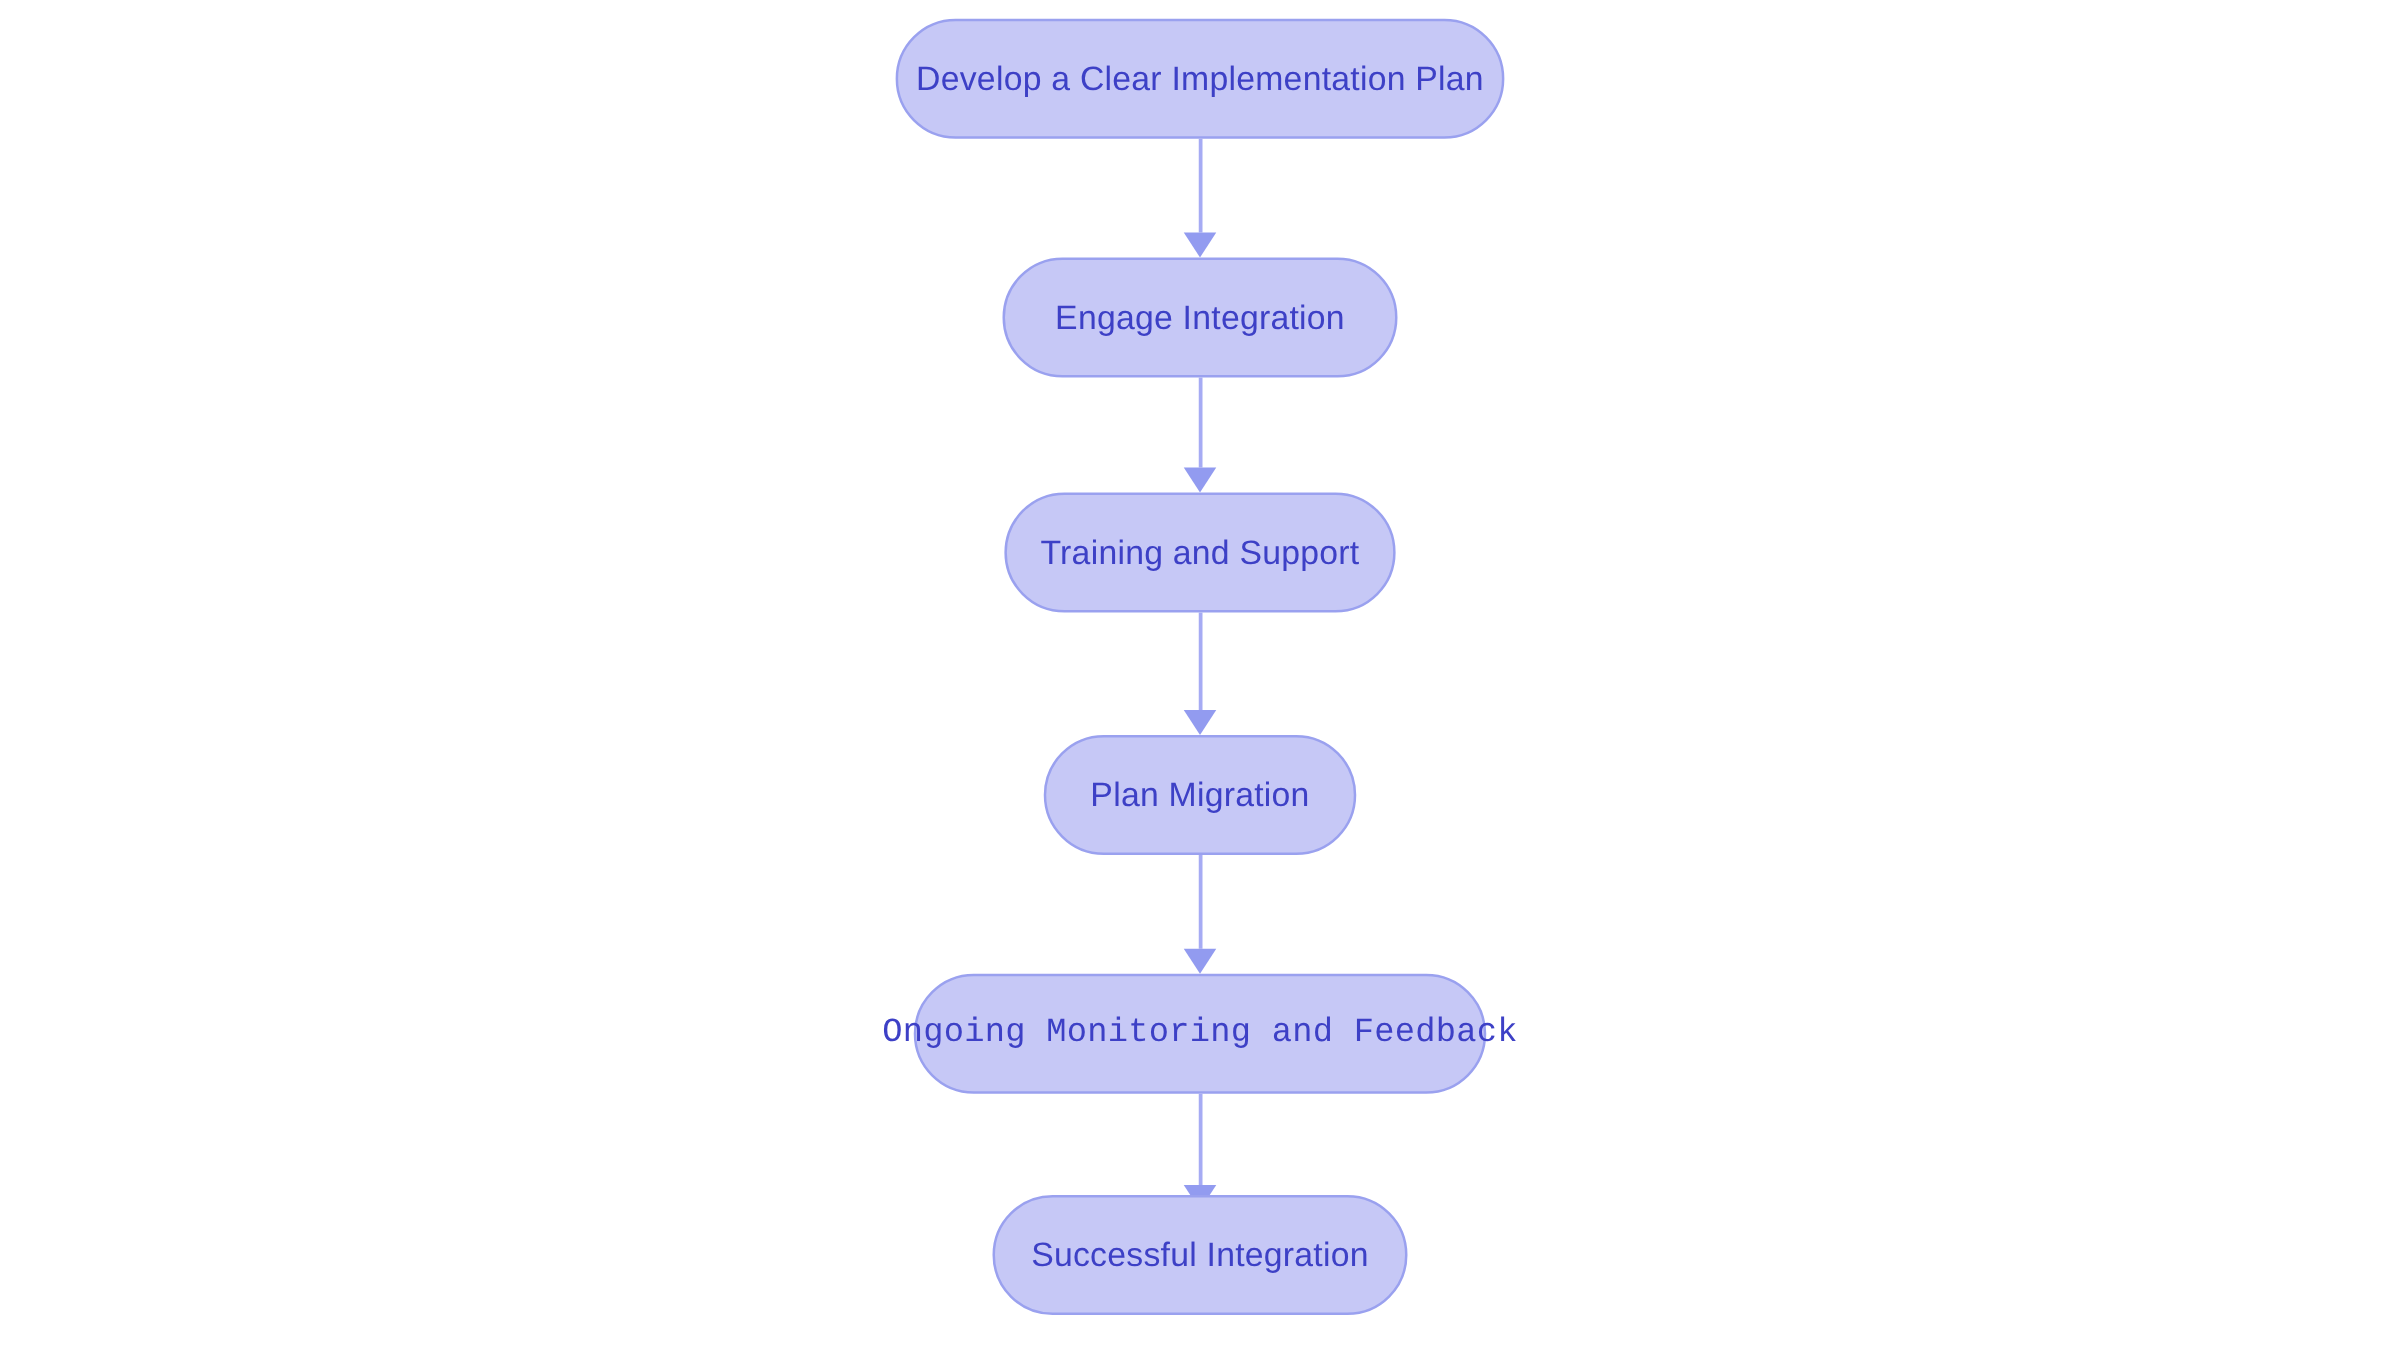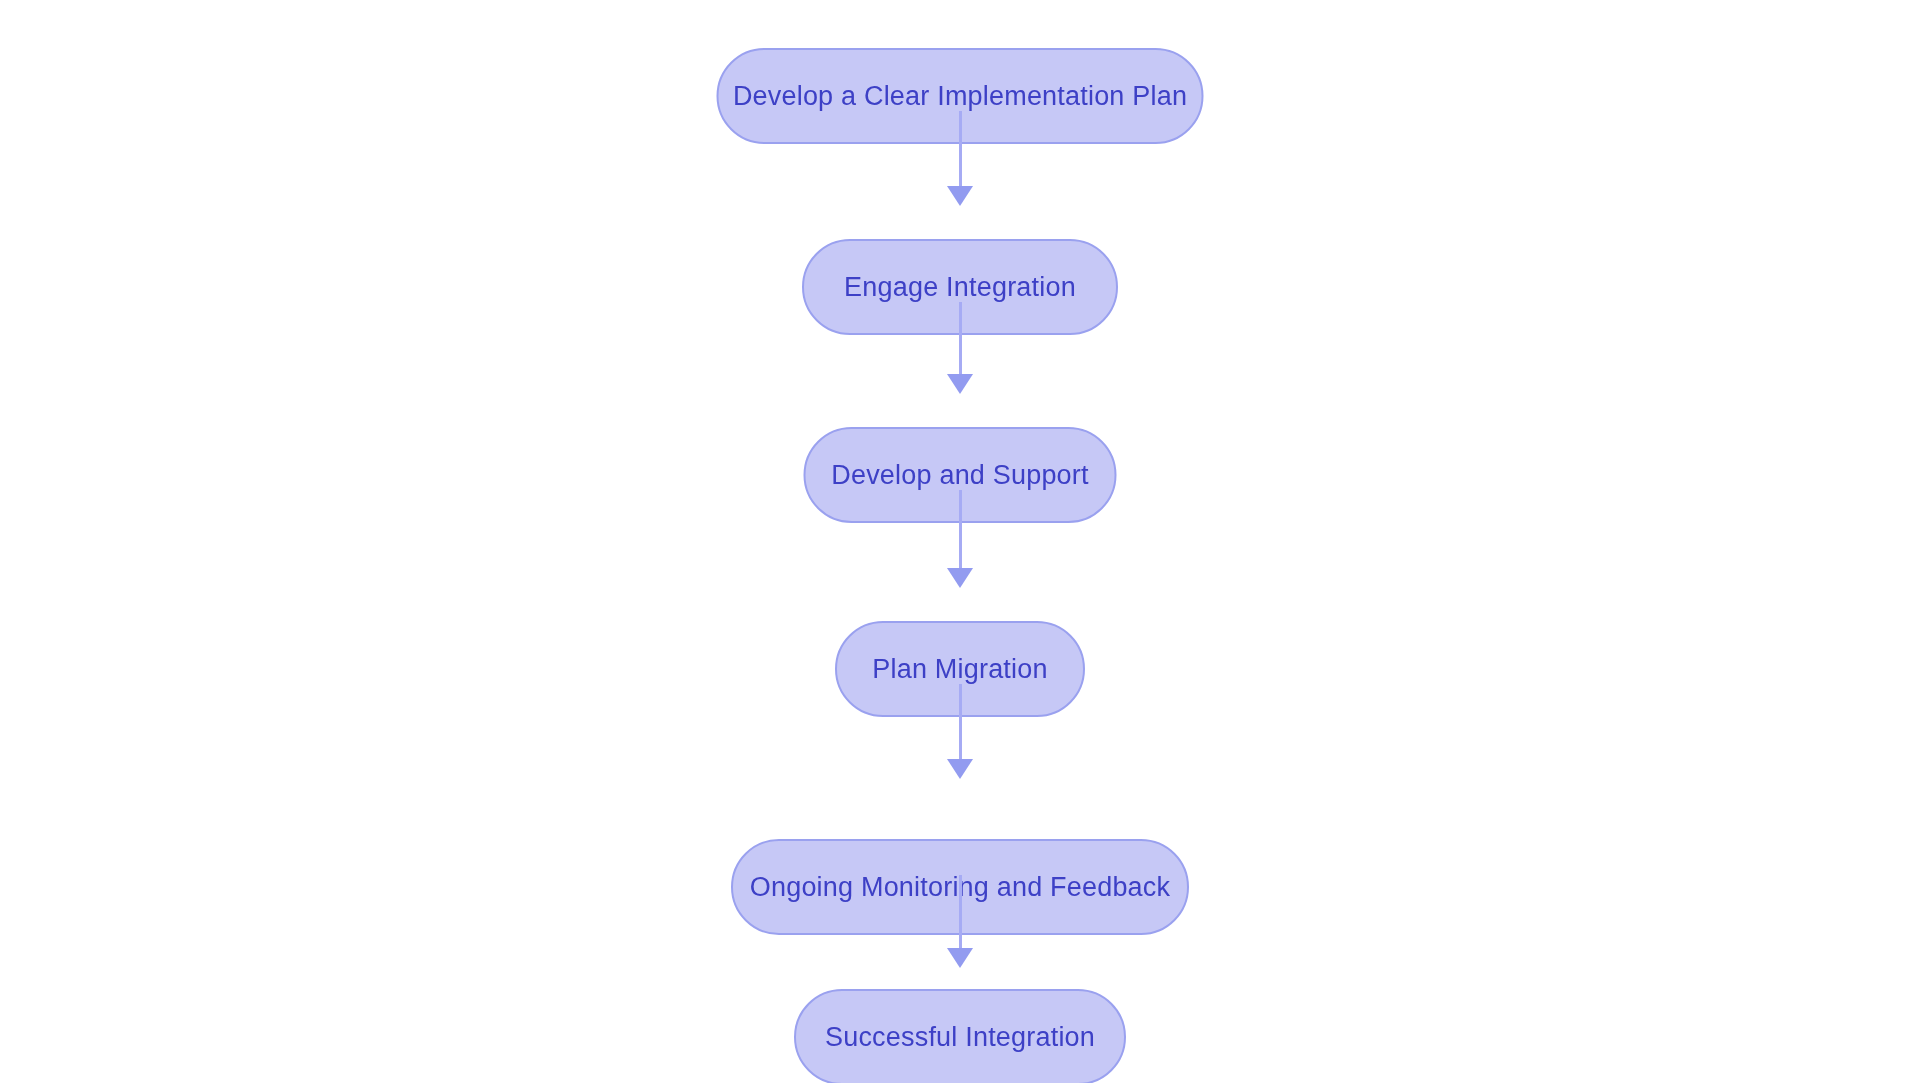--- a/index.html
+++ b/index.html
@@ -20,33 +20,32 @@
     left: 960px;
     transform: translateX(-50%);
     height: 96px;
     background: #c6c8f6;
     border: 2px solid #9aa1ef;
     border-radius: 50px;
     box-sizing: border-box;
     display: flex;
     align-items: center;
     justify-content: center;
-    margin-top: 33px;
   }
   .node-label {
     color: #3d40c6;
     font-size: 27px;
     letter-spacing: 0.2px;
     white-space: nowrap;
   }
   .n1 { top: 15px;  width: 487px; }
   .n2 { top: 206px; width: 316px; }
   .n3 { top: 394px; width: 313px; }
   .n4 { top: 588px; width: 250px; }
-  .n5 { top: 806px; width: 458px; }
+  .n5 { top: 779px; width: 458px; font-family: Liberation Mono, monospace; }
   .n6 { top: 956px; width: 332px; }
 
   .arrow {
     position: absolute;
     left: 960px;
     transform: translateX(-50%);
     display: flex;
     flex-direction: column;
     align-items: center;
   }
@@ -85,21 +84,21 @@
   <div class="node n2">
     <span class="node-label">Engage Integration</span>
   </div>
 
   <div class="arrow a2">
     <div class="arrow-line"></div>
     <div class="arrow-head"></div>
   </div>
 
   <div class="node n3">
-    <span class="node-label">Develop and Support</span>
+    <span class="node-label">Training and Support</span>
   </div>
 
   <div class="arrow a3">
     <div class="arrow-line"></div>
     <div class="arrow-head"></div>
   </div>
 
   <div class="node n4">
     <span class="node-label">Plan Migration</span>
   </div>

